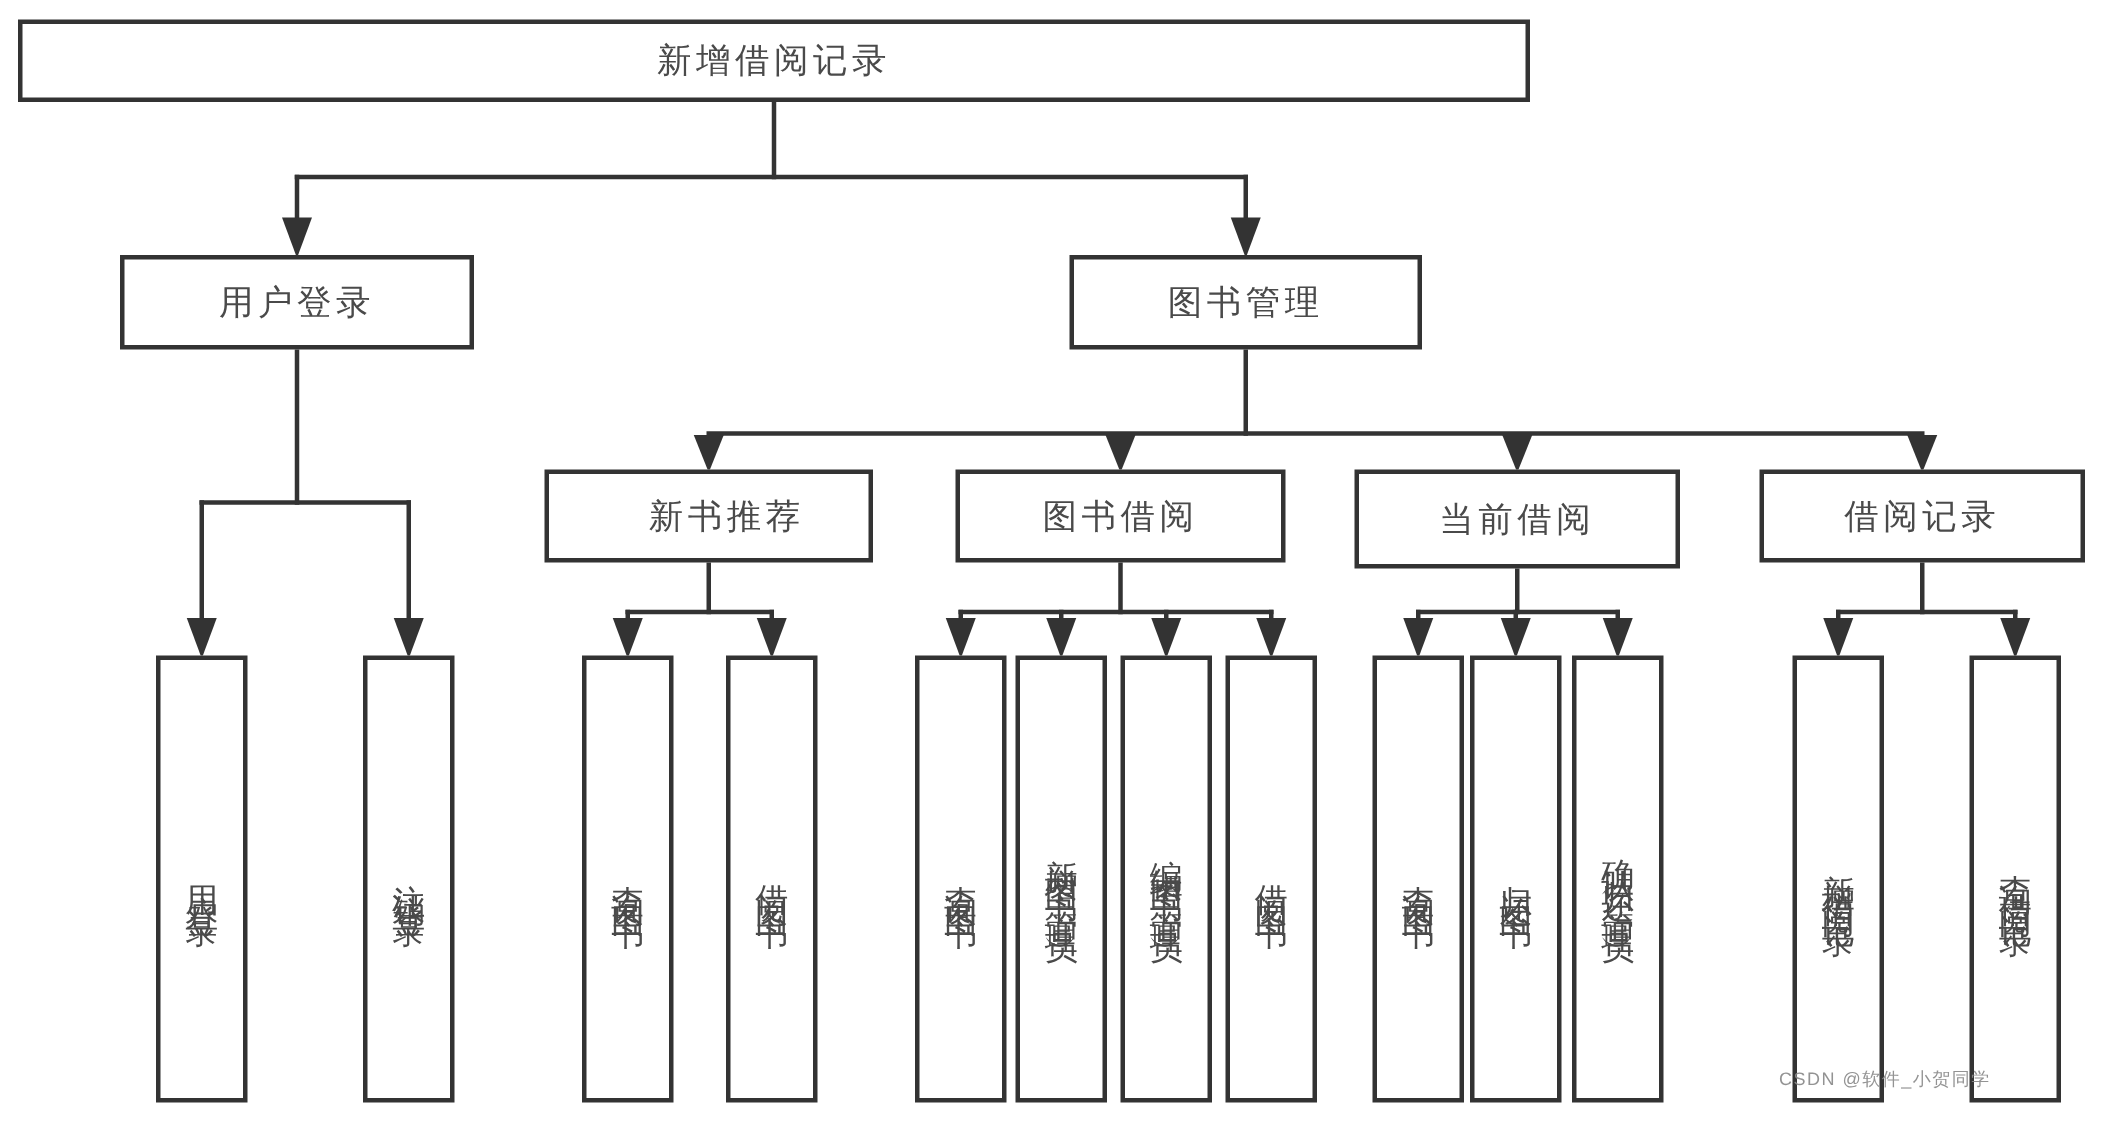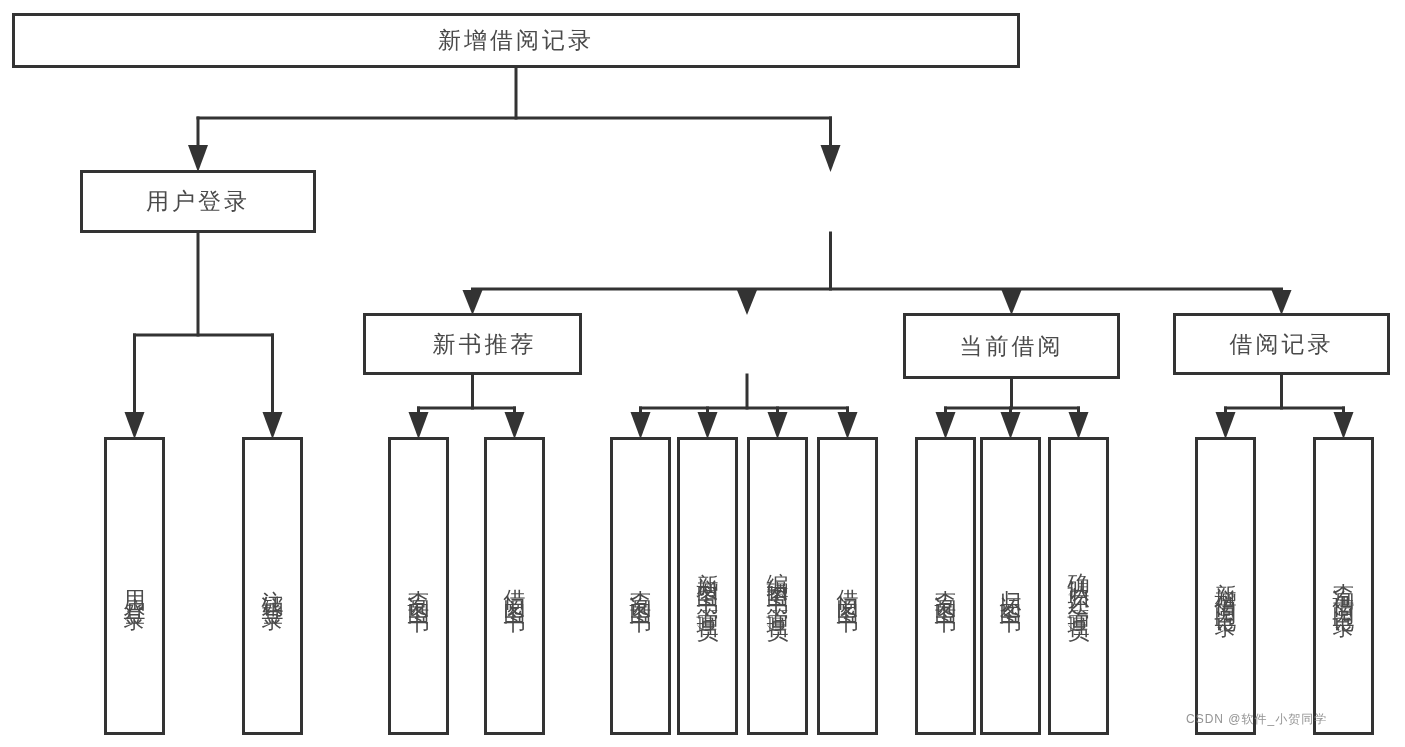--- a/index.html
+++ b/index.html
@@ -116,22 +116,28 @@
       <line x1="1343.5" y1="408" x2="1343.5" y2="415" stroke="#333333" stroke-width="3" stroke-linecap="square"></line>
       <polygon points="1343.5,439 1333.5,412 1353.5,412" fill="#333333"></polygon>
     </svg>
   <div class="watermark">CSDN @软件_小贺同学</div>
 <div class="node h" style="left: 12px; top: 13px; width: 1008px; height: 55px; border-color: rgb(51, 51, 51); background: rgb(255, 255, 255); color: rgb(74, 74, 74);">
       <span class="label">新增借阅记录</span>
     </div>
     <div class="node h" style="left: 80px; top: 170px; width: 236px; height: 63px; border-color: rgb(51, 51, 51); background: rgb(255, 255, 255); color: rgb(74, 74, 74);">
       <span class="label">用户登录</span>
     </div>
+    <div class="node h" style="left: 713px; top: 170px; width: 235px; height: 63px; border-color: rgb(51, 51, 51); background: rgb(255, 255, 255); color: rgb(74, 74, 74);">
+      <span class="label">图书管理</span>
+    </div>
     <div class="node h" style="left: 363px; top: 313px; width: 219px; height: 62px; border-color: rgb(51, 51, 51); background: rgb(255, 255, 255); color: rgb(74, 74, 74); padding-left: 24px;">
       <span class="label">新书推荐</span>
+    </div>
+    <div class="node h" style="left: 637px; top: 313px; width: 220px; height: 62px; border-color: rgb(51, 51, 51); background: rgb(255, 255, 255); color: rgb(74, 74, 74);">
+      <span class="label">图书借阅</span>
     </div>
     <div class="node h" style="left: 903px; top: 313px; width: 217px; height: 66px; border-color: rgb(51, 51, 51); background: rgb(255, 255, 255); color: rgb(74, 74, 74);">
       <span class="label">当前借阅</span>
     </div>
     <div class="node h" style="left: 1173px; top: 313px; width: 217px; height: 62px; border-color: rgb(51, 51, 51); background: rgb(255, 255, 255); color: rgb(74, 74, 74);">
       <span class="label">借阅记录</span>
     </div>
     <div class="node v" style="left: 104px; top: 437px; width: 61px; height: 298px; border-color: rgb(51, 51, 51); background: rgb(255, 255, 255); color: rgb(74, 74, 74);">
       <span class="label">用户登录</span>
     </div>

